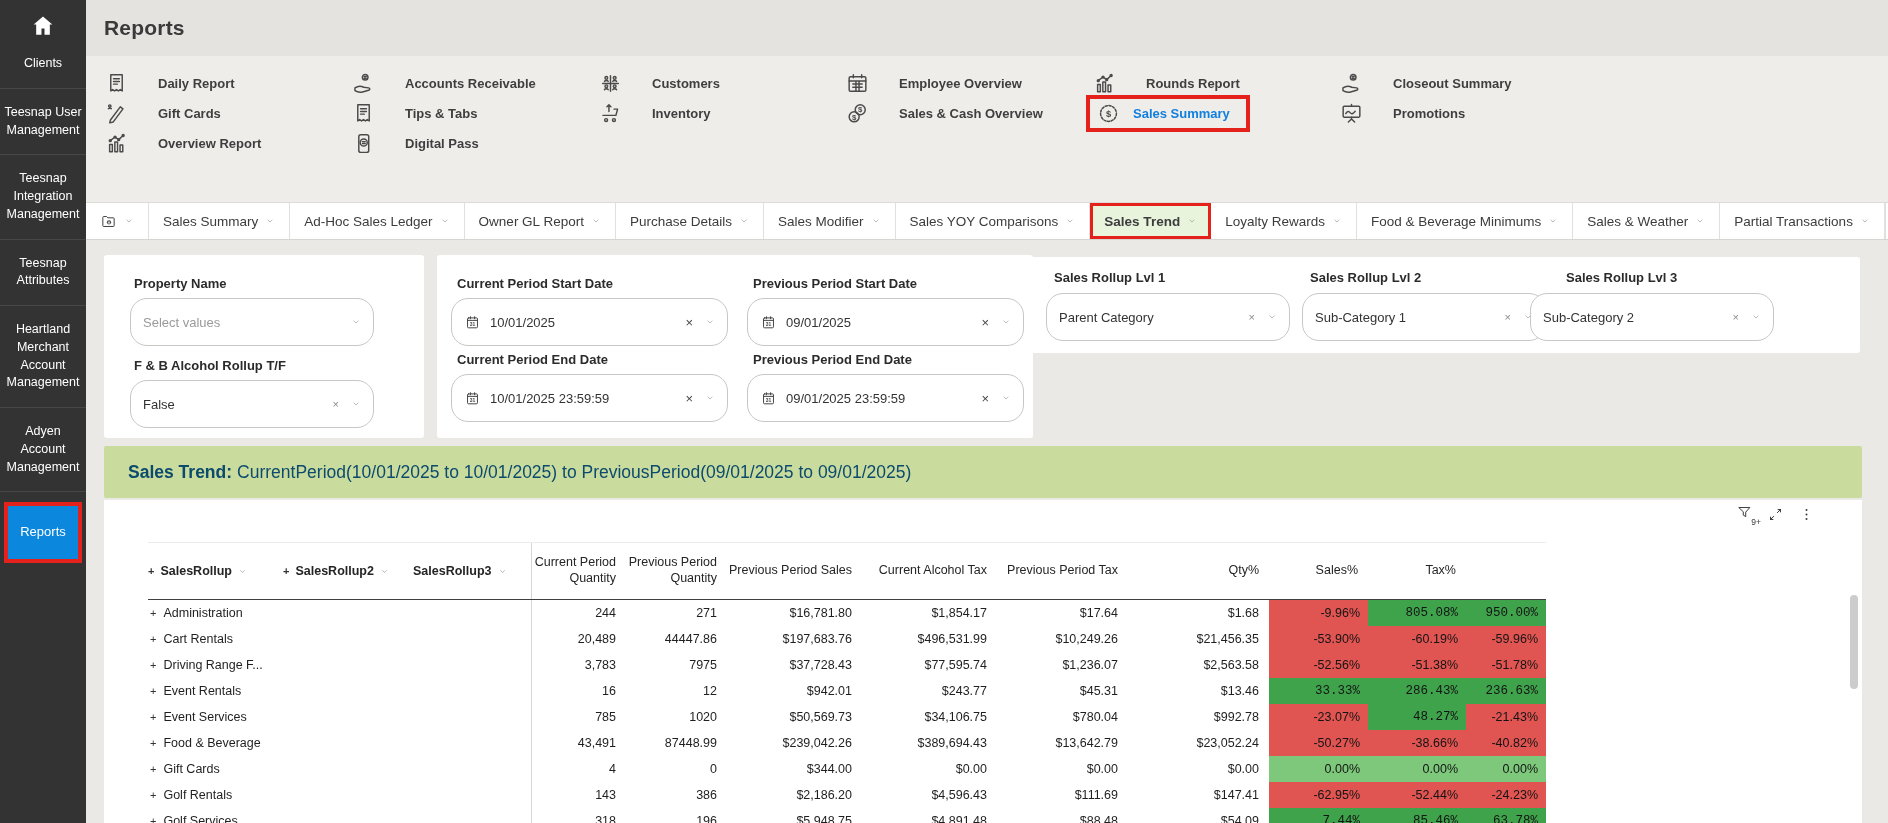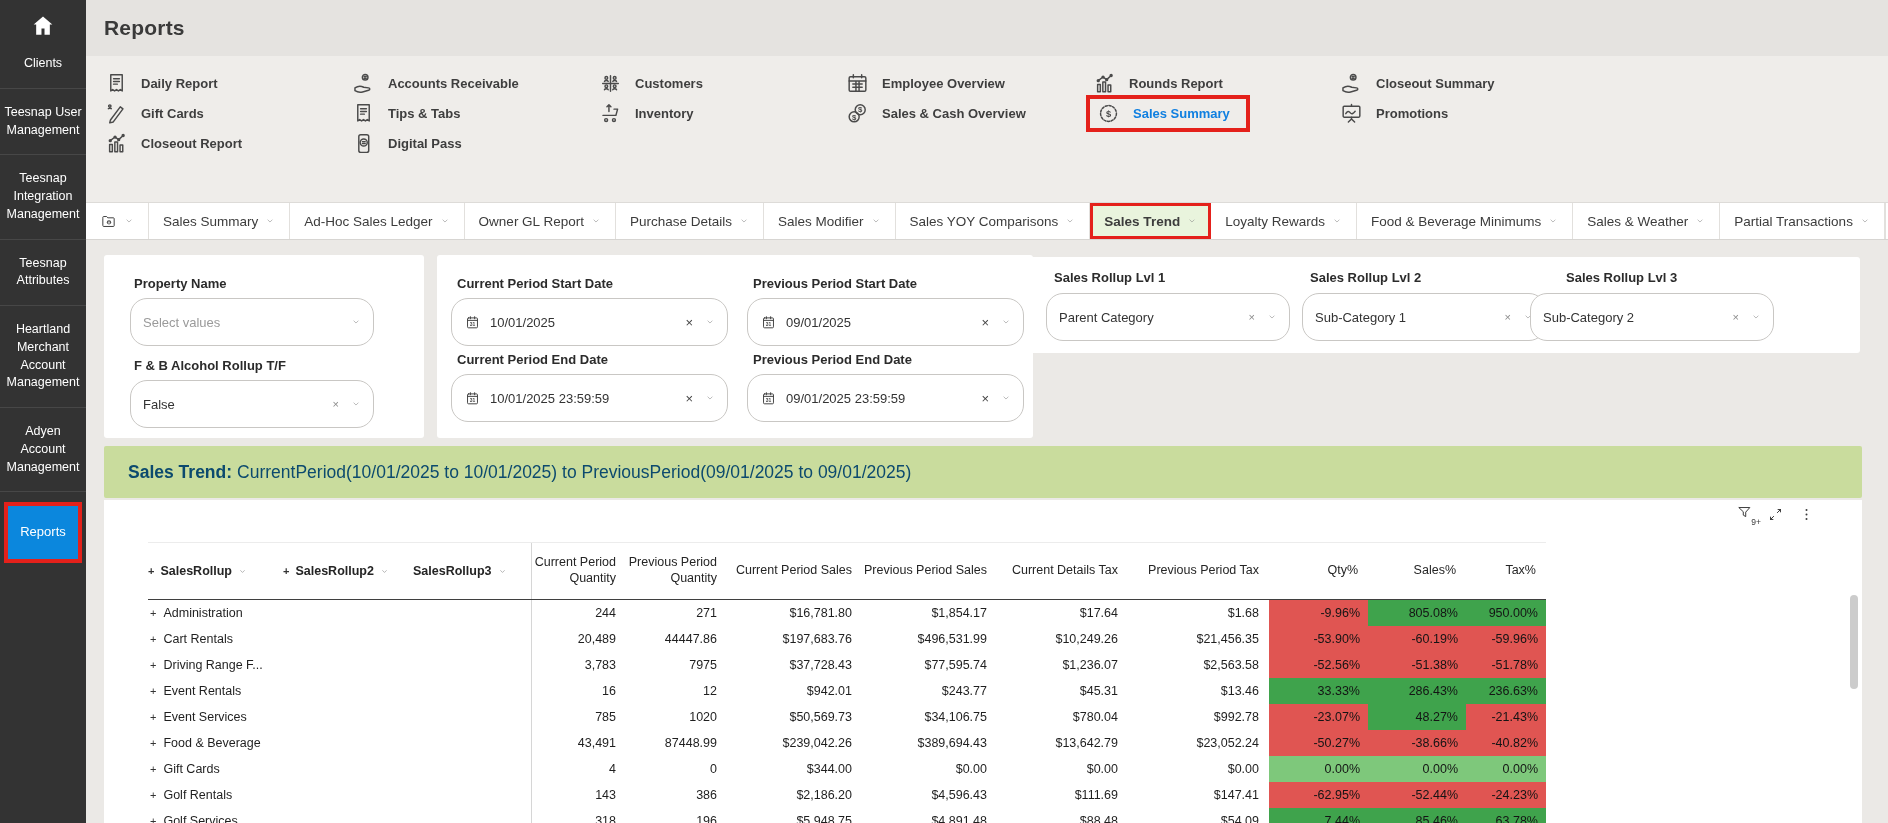--- a/index.html
+++ b/index.html
@@ -19,21 +19,21 @@
   
   main { position:relative; flex:1; height:100%; background:#ebe9e6; }
   .titlebar { position:absolute; top:0; left:0; right:0; height:56px; background:#e5e3e0;
     display:flex; align-items:center; padding-left:18px; }
   .titlebar h1 { margin:0; font-size:21px; font-weight:bold; color:#3a3a3a; letter-spacing:.2px; }
 
   
   .links { position:absolute; top:56px; left:0; right:0; height:146px; background:#efedea;
     display:flex; padding:12px 0 0 18px; }
   .linkcol { width:247px; flex:0 0 247px; display:flex; flex-direction:column; }
-  .link { display:flex; align-items:center; gap:12px; height:30px; cursor:pointer; color:#3e3e3e; }
+  .link { display:flex; align-items:center; gap:29px; height:30px; cursor:pointer; color:#3e3e3e; }
   .licon { width:25px; height:25px; color:#4a4a4a; flex:0 0 25px; }
   .link span.lbl { font-size:13px; font-weight:bold; white-space:nowrap; }
   .link.active span.lbl { color:#0f7fe0; }
   .redbox { display:flex; align-items:center; gap:12px; border:4px solid #e4211b;
     padding:2px 16px 2px 6px; margin-left:-6px; }
 
   
   .tabsbar { position:absolute; top:202px; left:0; right:0; height:38px; background:#f6f5f3;
     border-top:1px solid #dddbd8; border-bottom:1px solid #d7d5d2; display:flex; align-items:stretch; }
   .tab { background:#fff; border-right:1px solid #e2e0dd; display:flex; align-items:center; gap:7px;
@@ -80,21 +80,21 @@
   .hc.num { justify-content:flex-end; text-align:right; padding-right:10px; line-height:1.25; }
   .hc .hchev { width:9px; height:9px; color:#777; }
   .plus { font-size:11px; color:#333; cursor:pointer; }
   .trow { height:26px; }
   .c { display:flex; align-items:center; font-size:12.5px; color:#1f1f1f; }
   .c.name { gap:7px; padding-left:2px; white-space:nowrap; overflow:hidden; }
   .c.num { justify-content:flex-end; padding-right:10px; }
   .bl { border-left:1px solid #d6d6d6; }
   .c.pct { justify-content:flex-end; padding-right:8px; color:#141414; }
   .pct.red { background:#e05552;padding-left:13px; }
-  .pct.green { background:#3fa34c; }
+  .pct.green { background:#3fa34c;font-family:Liberation Mono, monospace; }
   .pct.lime { background:#7ec87b; }
 
   
   .vscroll { position:absolute; top:40px; right:4px; width:10px; bottom:46px; }
   .vthumb { position:absolute; top:55px; right:0; width:8px; height:94px; background:#cccccc; border-radius:4px; cursor:pointer; }
 
   .hidden-defs { position:absolute; width:0; height:0; overflow:hidden; }
   svg.icon { fill:none; stroke:currentColor; stroke-width:1.4; stroke-linecap:round; stroke-linejoin:round; }
 </style>
 </head>
@@ -232,21 +232,21 @@
           <div class="link">
             <svg class="icon licon">
               <use href="#i-pen"></use>
             </svg>
             <span class="lbl">Gift Cards</span>
           </div>
           <div class="link">
             <svg class="icon licon">
               <use href="#i-chart"></use>
             </svg>
-            <span class="lbl">Closeout Report</span>
+            <span class="lbl">Overview Report</span>
           </div>
         </div>
         <div class="linkcol">
           <div class="link">
             <svg class="icon licon">
               <use href="#i-hand-coin"></use>
             </svg>
             <span class="lbl">Accounts Receivable</span>
           </div>
           <div class="link">
@@ -547,27 +547,24 @@
                 <use href="#i-chev"></use>
               </svg>
             </div>
             <div class="hc num bl">
               <span>Current Period Quantity</span>
             </div>
             <div class="hc num">
               <span>Previous Period Quantity</span>
             </div>
             <div class="hc num">
-              <span>Current Period Sales</span>
+              <span>Previous Period Sales</span>
             </div>
             <div class="hc num">
-              <span>Previous Period Sales</span>
-            </div>
-            <div class="hc num">
-              <span>Current Details Tax</span>
+              <span>Current Alcohol Tax</span>
             </div>
             <div class="hc num">
               <span>Previous Period Tax</span>
             </div>
             <div class="hc num">
               <span>Qty%</span>
             </div>
             <div class="hc num">
               <span>Sales%</span>
             </div>

